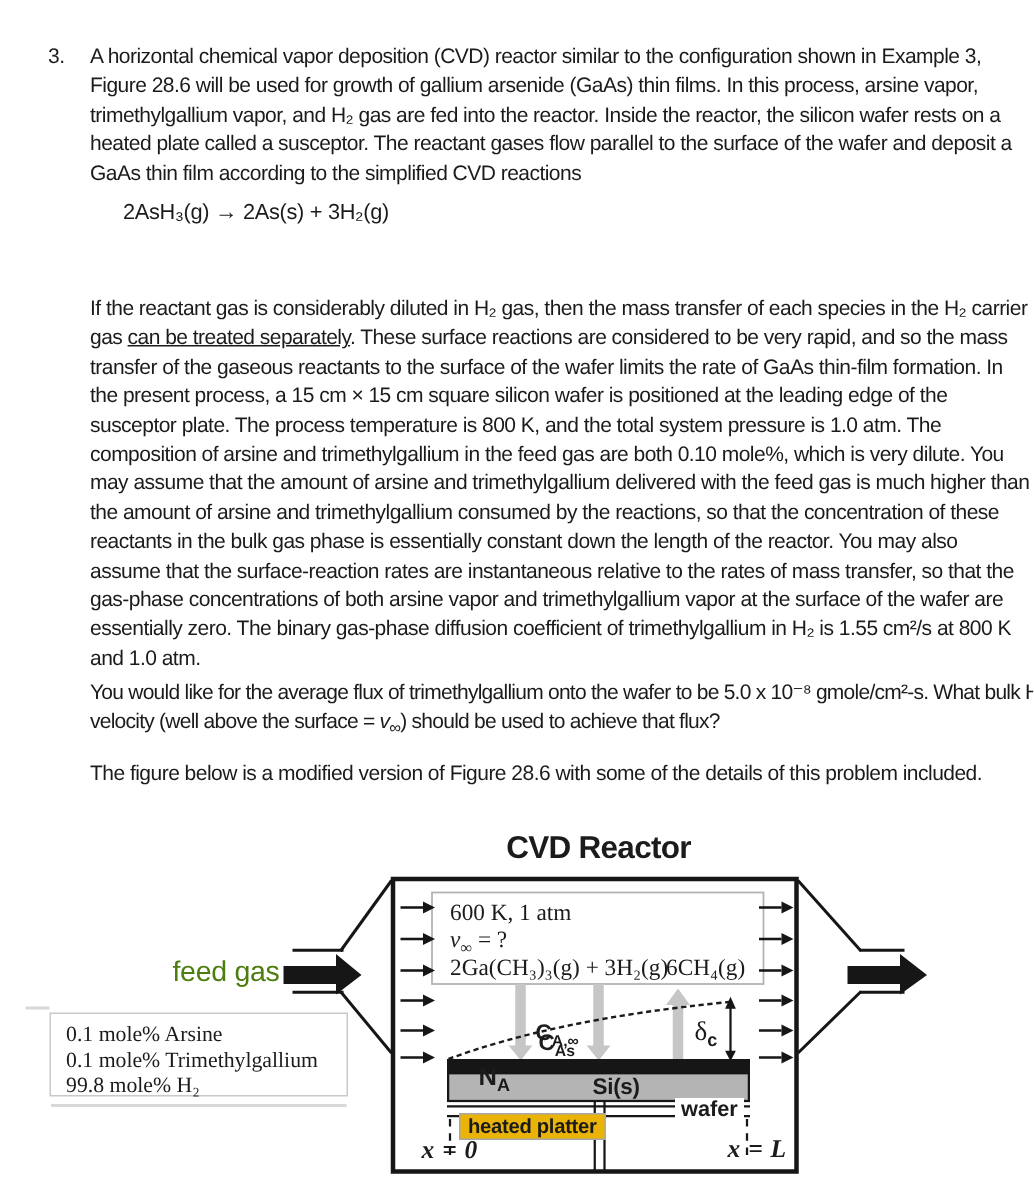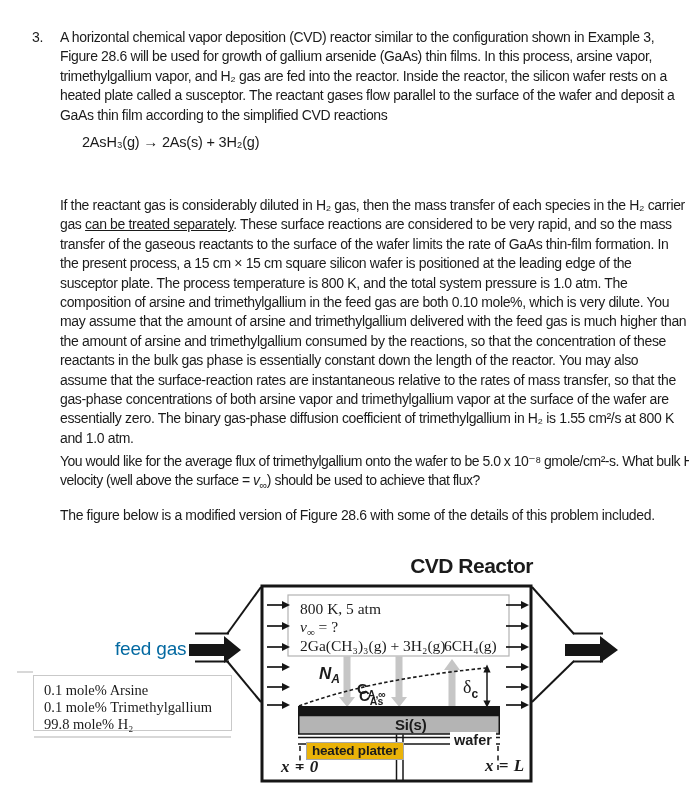--- a/index.html
+++ b/index.html
@@ -4,28 +4,28 @@
 <style>
   html,body{margin:0;padding:0;background:#ffffff;}
   .page{position:relative;width:689px;height:799px;background:#ffffff;overflow:hidden;
         font-family:"Liberation Sans","DejaVu Sans",sans-serif;color:#1b1b1b;}
   .abs{position:absolute;}
   .body-text{font-size:14px;line-height:19.4px;letter-spacing:-0.35px;}
   .eq{font-size:14.5px;letter-spacing:-0.2px;}
   .rx{font-weight:bold;font-size:15px;}
   .ul{text-decoration:underline;}
   .serif{font-family:"Liberation Serif","DejaVu Serif",serif;}
-  .fig-title{font-weight:bold;font-size:21px;letter-spacing:-0.5px;text-align:right;}
-  .feedgas{font-size:19px;letter-spacing:-0.2px;color:#0369a1;}
+  .fig-title{font-weight:bold;font-size:21px;letter-spacing:-0.5px;text-align:center;}
+  .feedgas{font-size:19px;letter-spacing:-0.2px;color:#4d7c0f;}
   .compbox{border:1.5px solid #c9c9c9;background:#ffffff;}
   .comp-lines{font-size:14.5px;line-height:17px;}
   .condline{font-size:15.5px;line-height:15px;white-space:nowrap;}
   .ital{font-style:italic;}
   sub.s{font-size:11px;}
-  .symNA{font-weight:bold;font-style:italic;font-size:17px;}
+  .symNA{font-weight:bold;font-size:17px;margin-top:44px;}
   .symNA sub{font-size:12px;}
   .symC{font-weight:bold;font-size:15px;}
   .symC sub{font-size:10.5px;font-weight:bold;}
   .delta{font-size:18px;}
   .delta sub{font-size:12px;font-weight:bold;font-family:"Liberation Sans","DejaVu Sans",sans-serif;}
   .wlabel{font-weight:bold;font-size:15px;letter-spacing:-0.2px;margin-left:42px;}
   .waferbox{background:#ffffff;padding:0 4px;font-weight:bold;font-size:14.5px;}
   .platterbox{background:#eab308;border:1px solid #a8a8a8;padding:0 5px 1px 5px;
               font-weight:600;font-size:13.5px;letter-spacing:-0.2px;}
   .xlab{font-family:"Liberation Serif","DejaVu Serif",serif;font-style:italic;
@@ -172,21 +172,21 @@
   <div class="abs artifact" style="left:17px;top:671px;width:16px;height:2px;"></div>
   <div class="abs compbox" style="left:33px;top:675px;width:197px;height:54px;">
     <div class="serif comp-lines" style="margin:6px 0 0 10px;">
       <div>0.1 mole% Arsine</div>
       <div>0.1 mole% Trimethylgallium</div>
       <div>99.8 mole% H₂</div>
     </div>
   </div>
   <div class="abs artifact" style="left:34px;top:736px;width:197px;height:2px;"></div>
 
-  <div class="abs serif condline" style="left:300px;top:601px;">800 K, 5 atm</div>
+  <div class="abs serif condline" style="left:300px;top:601px;">600 K, 1 atm</div>
   <div class="abs serif condline" style="left:300px;top:619px;">
     <span class="ital">v</span><sub class="s">∞</sub><span> = ?</span>
   </div>
   <div class="abs serif condline" style="left:300px;top:638px;">2Ga(CH₃)₃(g) + 3H₂(g)</div>
   <div class="abs serif condline" style="left:444px;top:638px;">6CH₄(g)</div>
 
   <div class="abs symNA" style="left:319px;top:664px;">
     <span>N</span><sub>A</sub>
   </div>
   <div class="abs symC" style="left:357px;top:680px;">

